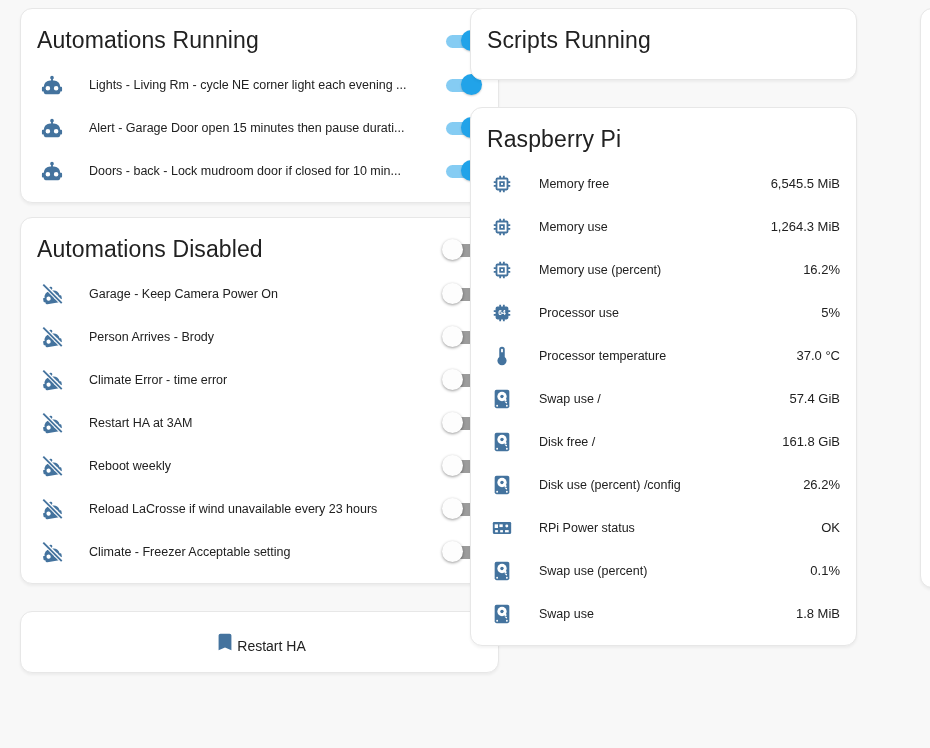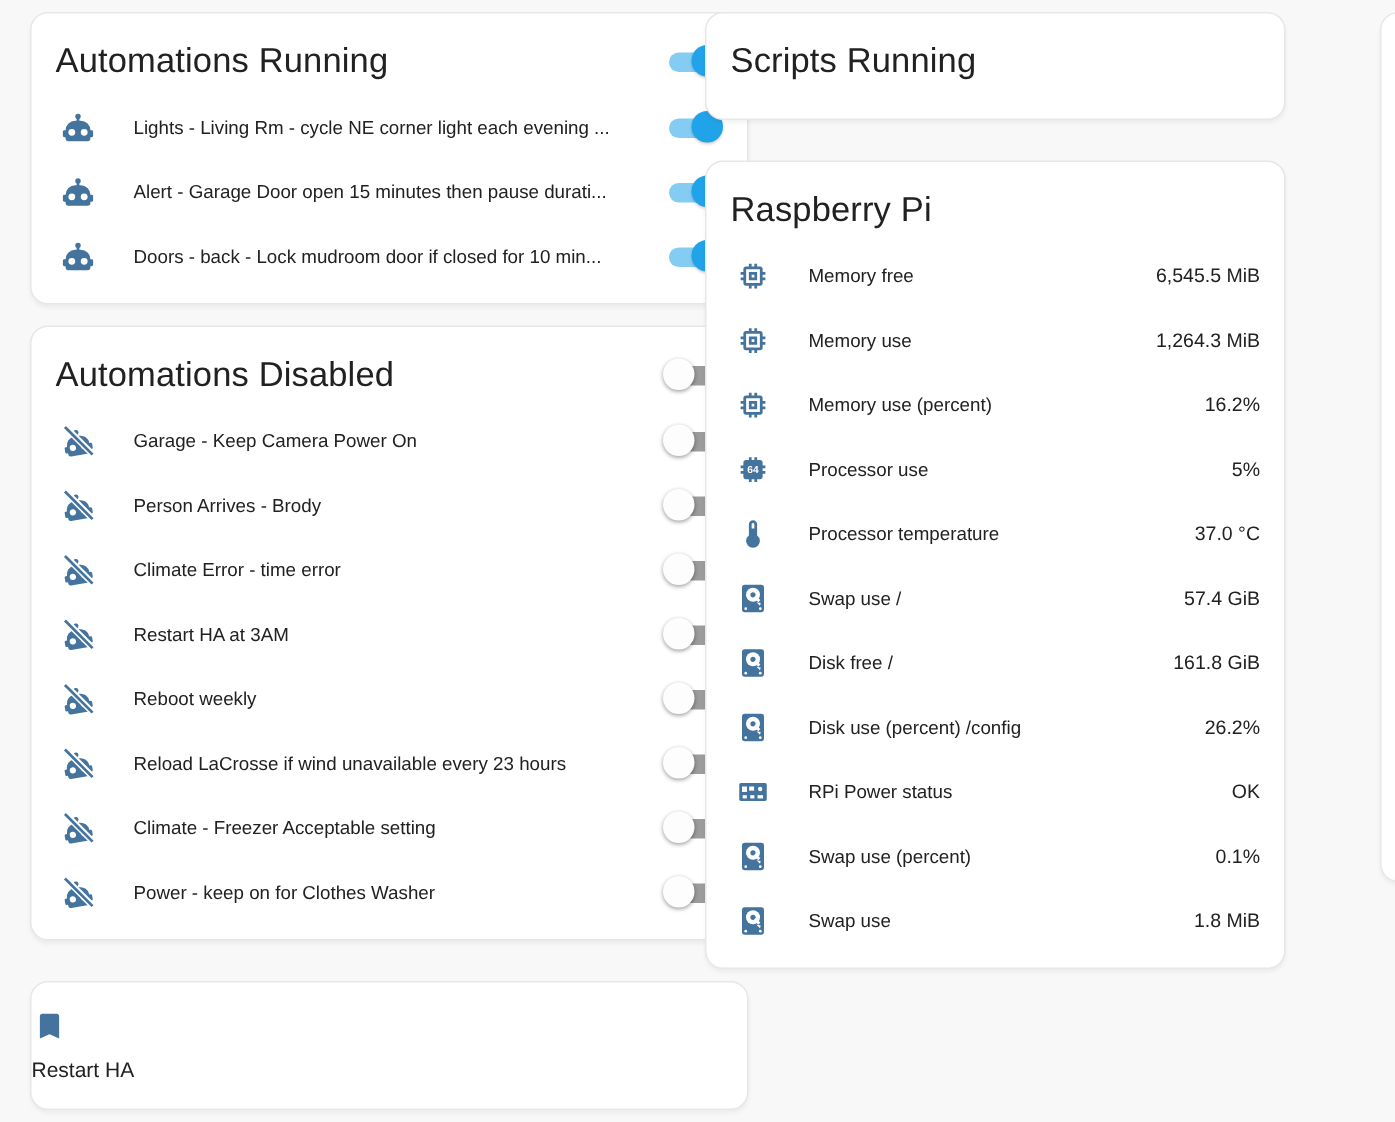--- a/index.html
+++ b/index.html
@@ -61,21 +61,21 @@
   .switch .thumb {
     position:absolute; top:0.5px; left:0; width:21px; height:21px;
     border-radius:50%; background:#fdfdfd;
     box-shadow:0 1px 3px rgba(0,0,0,0.40);
   }
   .switch.on .track { background:#85ccf3; }
   .switch.on .thumb { left:19px; background:#21a3e9; box-shadow:0 1px 2px rgba(0,0,0,0.20); }
 
   
   .button-card {
-    display:flex; flex-direction:column; align-items:flex-start; justify-content:center;
+    display:flex; flex-direction:row; align-items:flex-end; justify-content:center;
     padding:17px 0 18px 0; cursor:pointer;
   }
   .button-card .icon-box { margin:0; }
   .button-card .button-label { margin-top:9px; font-size:14px; color:#212121; }
 
   .header-only { padding-bottom:24px; }
 
   #partial-card { height:580px; }
 
   .svg-defs { position:absolute; width:0; height:0; overflow:hidden; }
@@ -258,32 +258,20 @@
           <div class="thumb"></div>
         </div>
       </div>
       <div class="row">
         <span class="icon-box">
             <svg>
               <use href="#i-robot-off"></use>
             </svg>
           </span>
         <span class="label">Climate - Freezer Acceptable setting</span>
-        <div class="switch off">
-          <div class="track"></div>
-          <div class="thumb"></div>
-        </div>
-      </div>
-      <div class="row">
-        <span class="icon-box">
-            <svg>
-              <use href="#i-robot-off"></use>
-            </svg>
-          </span>
-        <span class="label">Power - keep on for Clothes Washer</span>
         <div class="switch off">
           <div class="track"></div>
           <div class="thumb"></div>
         </div>
       </div>
     </div>
   </div>
 
   <div class="card mt12 button-card">
     <span class="icon-box">

